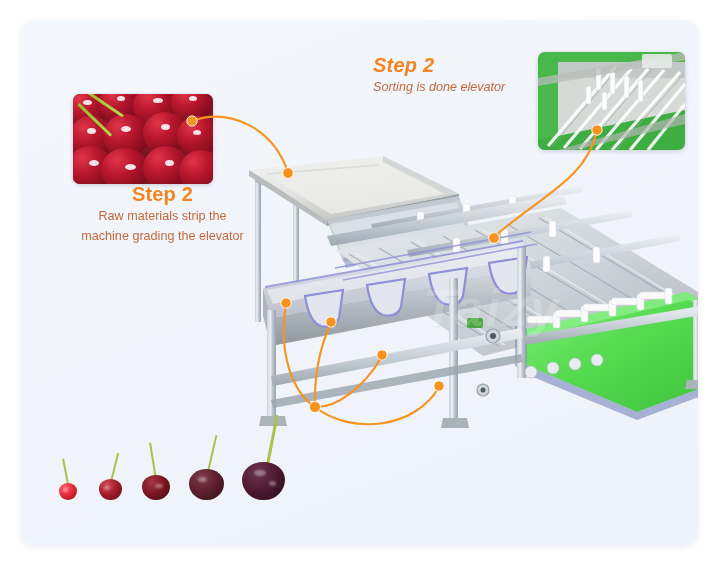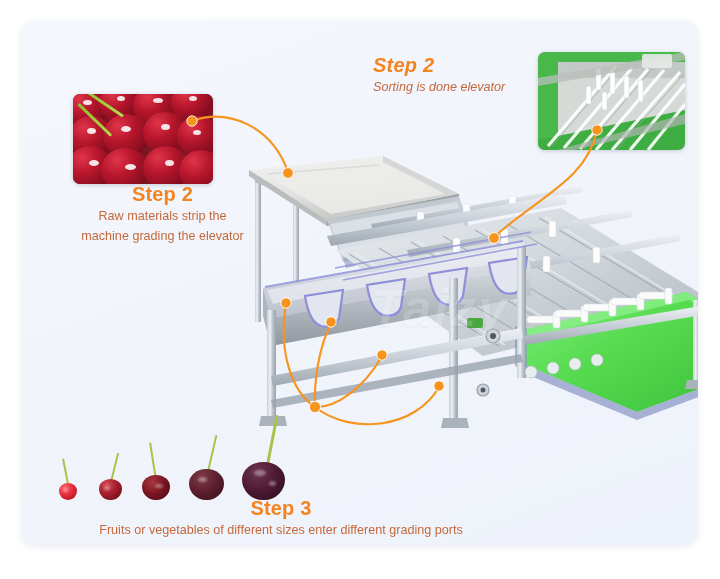--- a/index.html
+++ b/index.html
@@ -136,21 +136,21 @@
     top: 252px;
     width: 190px;
     height: 72px;
     opacity: 0.17;
     color: #ffffff;
     font-size: 52px;
     font-weight: bold;
     font-style: italic;
     letter-spacing: 2px;
     line-height: 72px;
-    text-align: left;
+    text-align: right;
     text-shadow: 0 1px 2px rgba(90,90,110,0.5);
     pointer-events: none;
     user-select: none;
   }
 </style>
 </head>
 <body>
 
 <div id="infographic-panel">
 
@@ -444,24 +444,20 @@
     <div class="step-title">Step 2</div>
     <div class="step-caption">Raw materials strip the</div>
     <div class="step-caption">machine grading the elevator</div>
   </div>
 
   <div id="step2-block" class="step-block">
     <div class="step-title">Step 2</div>
     <div class="step-caption">Sorting is done elevator</div>
   </div>
 
-  <div id="step3-block" class="step-block">
-    <div class="step-title">Step 3</div>
-    <div class="step-caption">Fruits or vegetables of different sizes enter different grading ports</div>
-  </div>
 
 </div>
 
 <svg id="connector-overlay" viewBox="0 0 720 579" xmlns="http://www.w3.org/2000/svg">
   <g fill="none" stroke="#F7941E" stroke-width="2.1" stroke-linecap="round">
 
     <path d="M192,121 C228,108 272,126 288,172"></path>
 
     <path d="M597,131 C586,180 540,196 494,237"></path>
 

